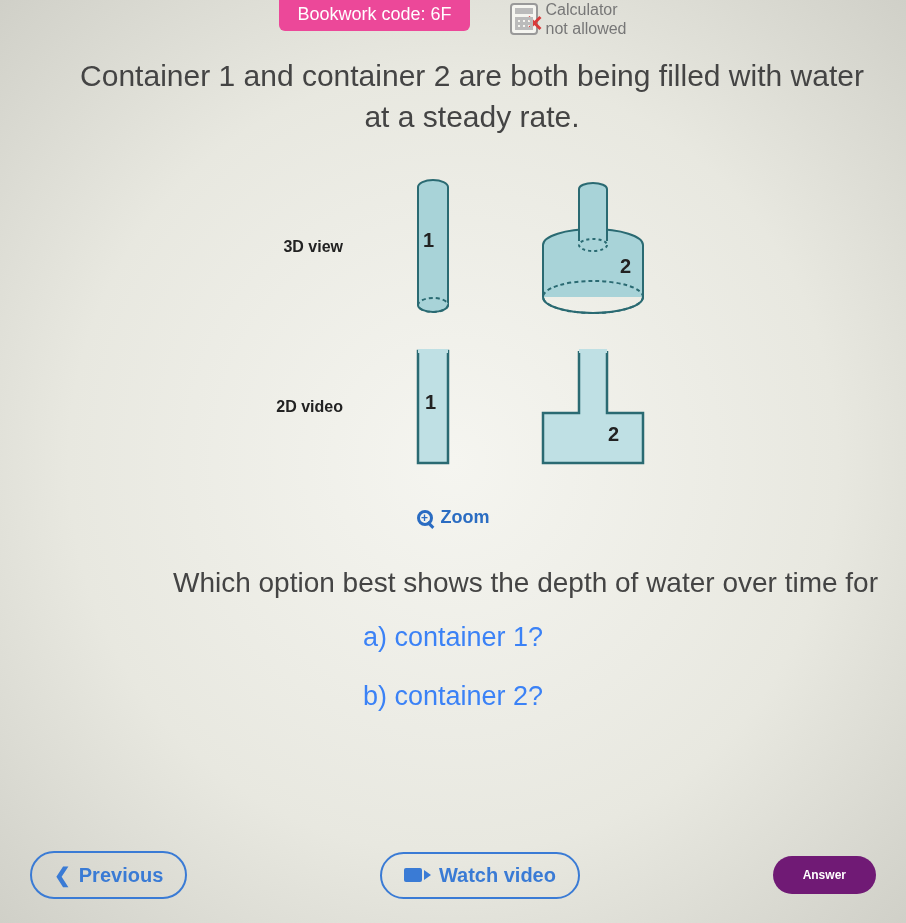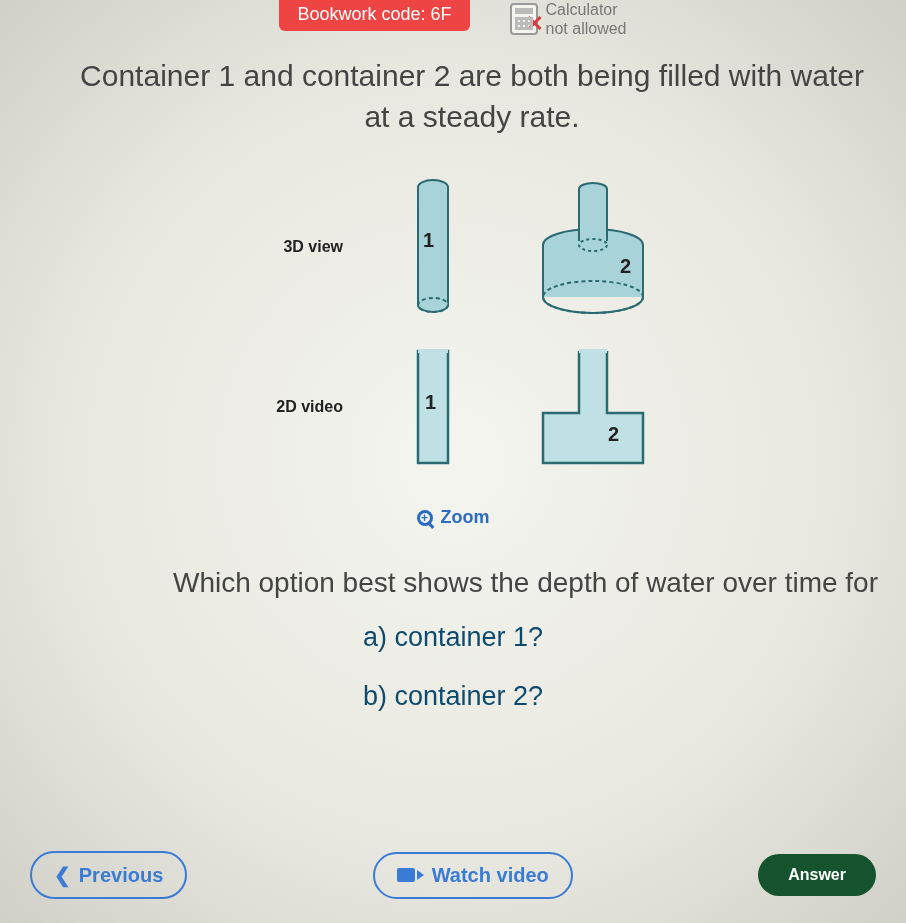--- a/index.html
+++ b/index.html
@@ -13,21 +13,21 @@
       overflow: hidden;
     }
     .top-bar {
       display: flex;
       align-items: flex-start;
       justify-content: center;
       gap: 40px;
       padding-top: 0;
     }
     .bookwork-badge {
-      background: #ef4444;
+      background: #ec4899;
       color: #fff;
       padding: 4px 18px 6px;
       border-radius: 0 0 6px 6px;
       font-size: 18px;
       font-weight: 500;
     }
     .calc-block {
       display: flex;
       align-items: center;
       gap: 8px;
@@ -118,21 +118,21 @@
     }
     .question2 {
       font-size: 28px;
       color: #444;
       text-align: right;
       padding: 4px 28px;
       line-height: 1.5;
     }
     .sub-q {
       font-size: 27px;
-      color: #0c4a6e;
+      color: #3b82f6;
       text-align: center;
       padding: 14px 0;
     }
     .bottom-bar {
       position: absolute;
       bottom: 24px;
       left: 0;
       right: 0;
       display: flex;
       align-items: center;
@@ -146,25 +146,25 @@
       font-size: 20px;
       font-weight: 600;
       color: #3a7bd5;
       background: transparent;
       cursor: pointer;
       display: flex;
       align-items: center;
       gap: 8px;
     }
     .answer-btn {
-      background: #14532d;
+      background: #701a75;
       border: none;
       border-radius: 999px;
       padding: 12px 30px;
-      font-size: 16px;
+      font-size: 12px;
       font-weight: 600;
       color: #fff;
       cursor: pointer;
     }
     .video-icon {
       display: inline-flex;
       align-items: center;
       position: relative;
     }
     .video-icon-body {

